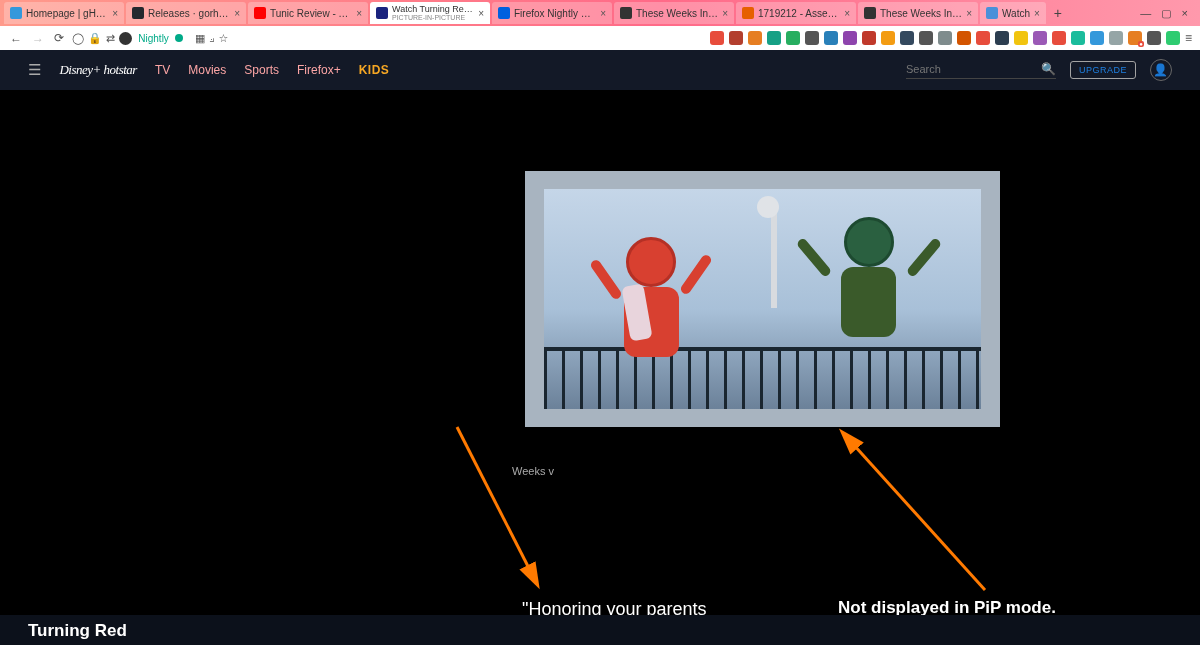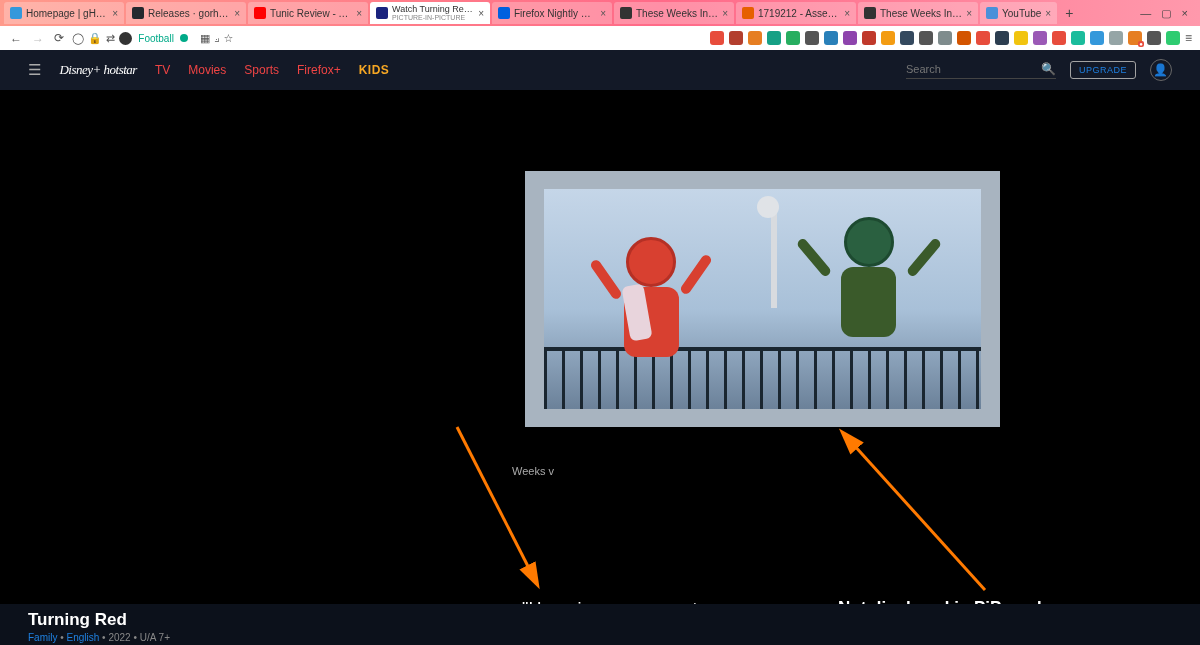--- a/index.html
+++ b/index.html
@@ -22,21 +22,21 @@
 .url-bar { flex: 0 0 auto; font-size: 10px; color: #888; padding: 2px 6px; display: flex; align-items: center; gap: 4px; }
 .toolbar-right-icons { display: flex; gap: 5px; margin-left: auto; align-items: center; }
 .ext-icon { width: 14px; height: 14px; border-radius: 3px; display: inline-block; }
 .football-badge { font-size: 10px; color: #0a8; font-weight: 500; }
 
 
 .site-header { background: #131927; height: 40px; display: flex; align-items: center; padding: 0 28px; gap: 18px; }
 .menu-icon { color: #aaa; font-size: 15px; cursor: pointer; }
 .brand-logo { display: flex; align-items: center; gap: 2px; }
 .brand-text { color: #fff; font-size: 13px; font-style: italic; font-family: Georgia, serif; letter-spacing: -0.5px; position: relative; }
-.nav-link { color: #ef4444; font-size: 12px; cursor: pointer; }
+.nav-link { color: #fca5a5; font-size: 12px; cursor: pointer; }
 .nav-link.kids { color: #f5a623; font-weight: 700; letter-spacing: 0.5px; }
 .header-right { margin-left: auto; display: flex; align-items: center; gap: 14px; }
 .search-container { position: relative; border-bottom: 1px solid #444; width: 150px; padding-bottom: 2px; display: flex; align-items: center; }
 .search-input { background: transparent; border: none; color: #aaa; font-size: 11px; width: 100%; outline: none; }
 .search-icon-span { color: #888; font-size: 12px; }
 .upgrade-btn { border: 1px solid #a3a3a3; color: #1f80e0; font-size: 9px; padding: 3px 8px; border-radius: 3px; cursor: pointer; letter-spacing: 0.5px; }
 .profile-icon { width: 22px; height: 22px; border-radius: 50%; border: 1px solid #666; display: flex; align-items: center; justify-content: center; color: #888; font-size: 12px; cursor: pointer; }
 
 .player-area { position: relative; background: #000; height: 500px; }
 .pip-frame { position: absolute; left: 525px; top: 81px; width: 475px; height: 256px; background: #a8b4c0; display: flex; align-items: center; justify-content: center; overflow: hidden; box-shadow: 0 4px 20px rgba(0,0,0,0.5); }
@@ -119,41 +119,41 @@
       <span class="tab-title">1719212 - Assertions in</span>
       <span class="close">×</span>
     </div>
     <div class="tab">
       <span class="favicon" style="background:#333"></span>
       <span class="tab-title">These Weeks In Fire...</span>
       <span class="close">×</span>
     </div>
     <div class="tab">
       <span class="favicon" style="background:#4a90d9"></span>
-      <span class="tab-title">YouTube</span>
+      <span class="tab-title">Watch</span>
       <span class="close">×</span>
     </div>
     <span class="new-tab-btn">+</span>
     <div class="window-controls">
       <span>—</span>
       <span>▢</span>
       <span>×</span>
     </div>
   </div>
   <div class="toolbar">
     <span class="nav-btn">←</span>
     <span class="nav-btn" style="color:#bbb">→</span>
     <span class="nav-btn">⟳</span>
     <div class="toolbar-icons">
       <span>◯</span>
       <span>🔒</span>
       <span>⇄</span>
       <span style="width:13px;height:13px;background:#333;border-radius:50%;display:inline-block"></span>
     </div>
-    <span class="football-badge">Football</span>
+    <span class="football-badge">Nightly</span>
     <span style="width:8px;height:8px;background:#0a8;border-radius:50%;display:inline-block"></span>
     <div class="toolbar-icons" style="margin-left:6px">
       <span>▦</span>
       <span>⟓</span>
       <span>☆</span>
     </div>
     <div class="toolbar-right-icons">
       <span class="ext-icon" style="background:#e74c3c"></span>
       <span class="ext-icon" style="background:#b33f2e"></span>
       <span class="ext-icon" style="background:#e67e22"></span>
@@ -252,19 +252,13 @@
   <div class="subtitle-box">
     <div>"Honoring your parents</div>
     <div>sounds great,</div>
   </div>
 
   <div class="annotation-text">Not displayed in PiP mode.</div>
 </div>
 
 <div class="movie-meta">
   <div class="movie-title">Turning Red</div>
-  <div class="movie-sub">
-    <span class="link">Family</span>
-    <span> • </span>
-    <span class="link">English</span>
-    <span>• 2022 • U/A 7+</span>
-  </div>
 </div>
 
 </body></html>

